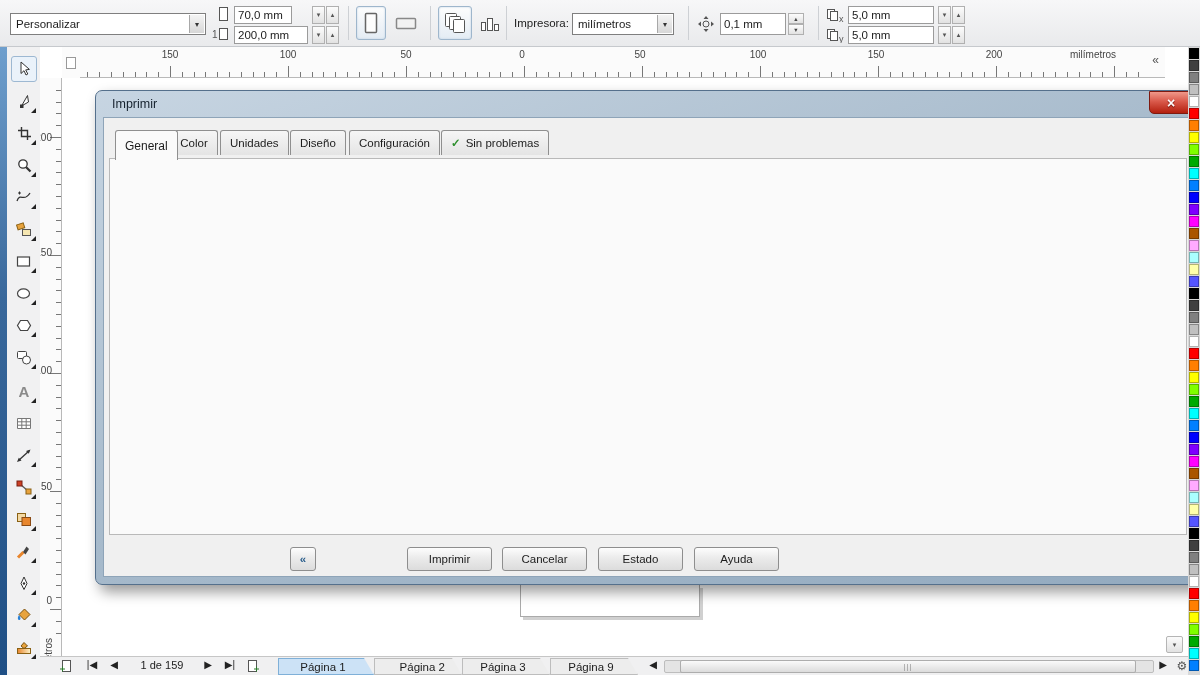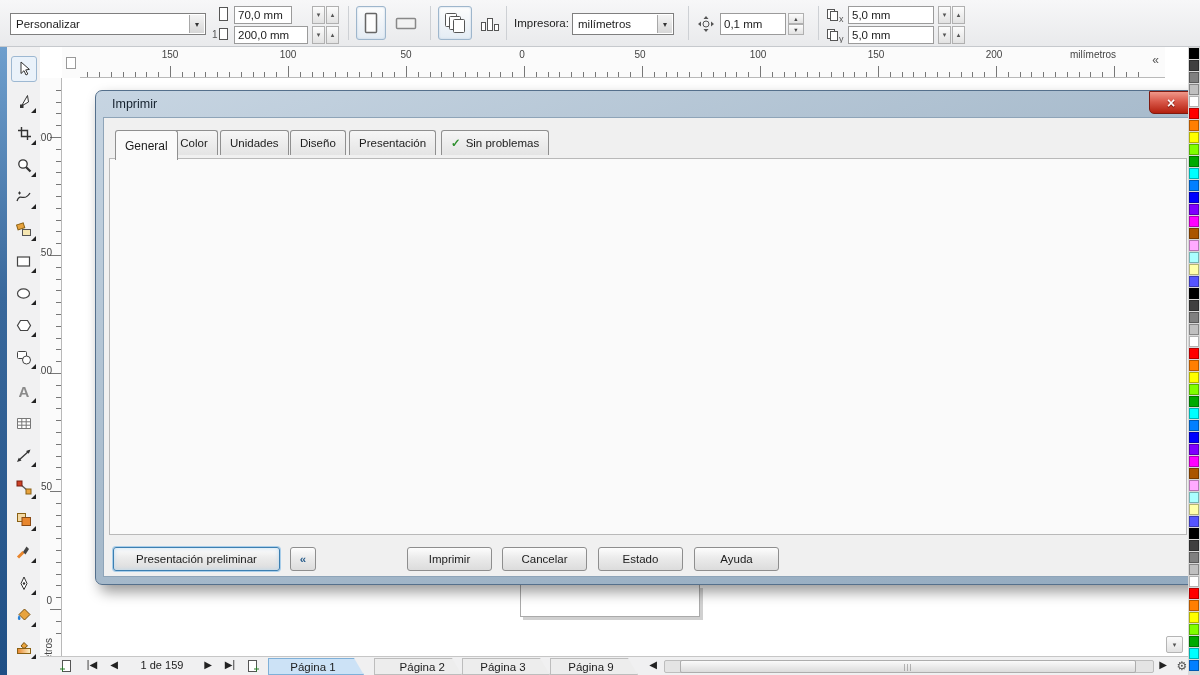--- a/index.html
+++ b/index.html
@@ -542,21 +542,21 @@
       <div class="tab" style="left:66px;width:48px;">
           <span>Color</span>
         </div>
       <div class="tab" style="left:116px;">
           <span>Unidades</span>
         </div>
       <div class="tab" style="left:186px;">
           <span>Diseño</span>
         </div>
       <div class="tab" style="left:245px;">
-          <span>Presentación</span>
+          <span>Configuración</span>
         </div>
       <div class="tab" style="left:337px;">
         <span style="color:#2e8f2e;font-weight:bold;margin-right:5px;">✓</span>
         <span>Sin problemas</span>
       </div>
 
       <div class="panel"></div>
 
       <div class="grp" style="left:13px;top:50px;width:662px;height:165px;">
         <span class="glabel">Destino</span>
@@ -816,23 +816,20 @@
           </div>
         <div class="pvnav" style="left:68px;">
             <span>▶|</span>
           </div>
         <div class="combo" style="left:93px;top:345px;width:295px;height:20px;background:linear-gradient(#fdfdfd,#e9e9e9);">
           <span>Signatura 1</span>
           <span class="arr" style="background:none;border:none;">▾</span>
         </div>
       </div>
 
-      <div class="btn focus" style="left:9px;top:429px;width:167px;height:24px;">
-        <span>Presentación preliminar</span>
-      </div>
       <div class="btn" style="left:186px;top:429px;width:26px;height:24px;color:#2a5e8c;font-weight:bold;">
         <span>«</span>
       </div>
       <div class="btn" style="left:303px;top:429px;width:85px;height:24px;">
         <span>Imprimir</span>
       </div>
       <div class="btn" style="left:398px;top:429px;width:85px;height:24px;">
         <span>Cancelar</span>
       </div>
       <div class="btn" style="left:494px;top:429px;width:85px;height:24px;">
@@ -855,21 +852,21 @@
     <span class="sbi" style="left:66px;width:16px;">◀</span>
     <span class="sbi" style="left:90px;width:64px;font-size:11px;">1 de 159</span>
     <span class="sbi" style="left:160px;width:16px;">▶</span>
     <span class="sbi" style="left:182px;width:16px;">▶|</span>
     <span class="sbi" style="left:206px;">
       <svg width="13" height="14">
           <rect x="2.5" y="1.5" width="8" height="11" fill="#fff" stroke="#555"></rect>
           <path d="M8,10 h5 m-2.5,-2.5 v5" stroke="#2a7a2a"></path>
         </svg>
     </span>
-    <div class="ptab active" style="left:228px;width:96px;">
+    <div class="ptab active" style="left:238px;width:96px;">
         <span>Página 1</span>
       </div>
     <div class="ptab" style="left:334px;width:88px;justify-content:flex-end;">
         <span>Página 2</span>
       </div>
     <div class="ptab" style="left:422px;width:88px;">
         <span>Página 3</span>
       </div>
     <div class="ptab" style="left:510px;width:88px;">
         <span>Página 9</span>

